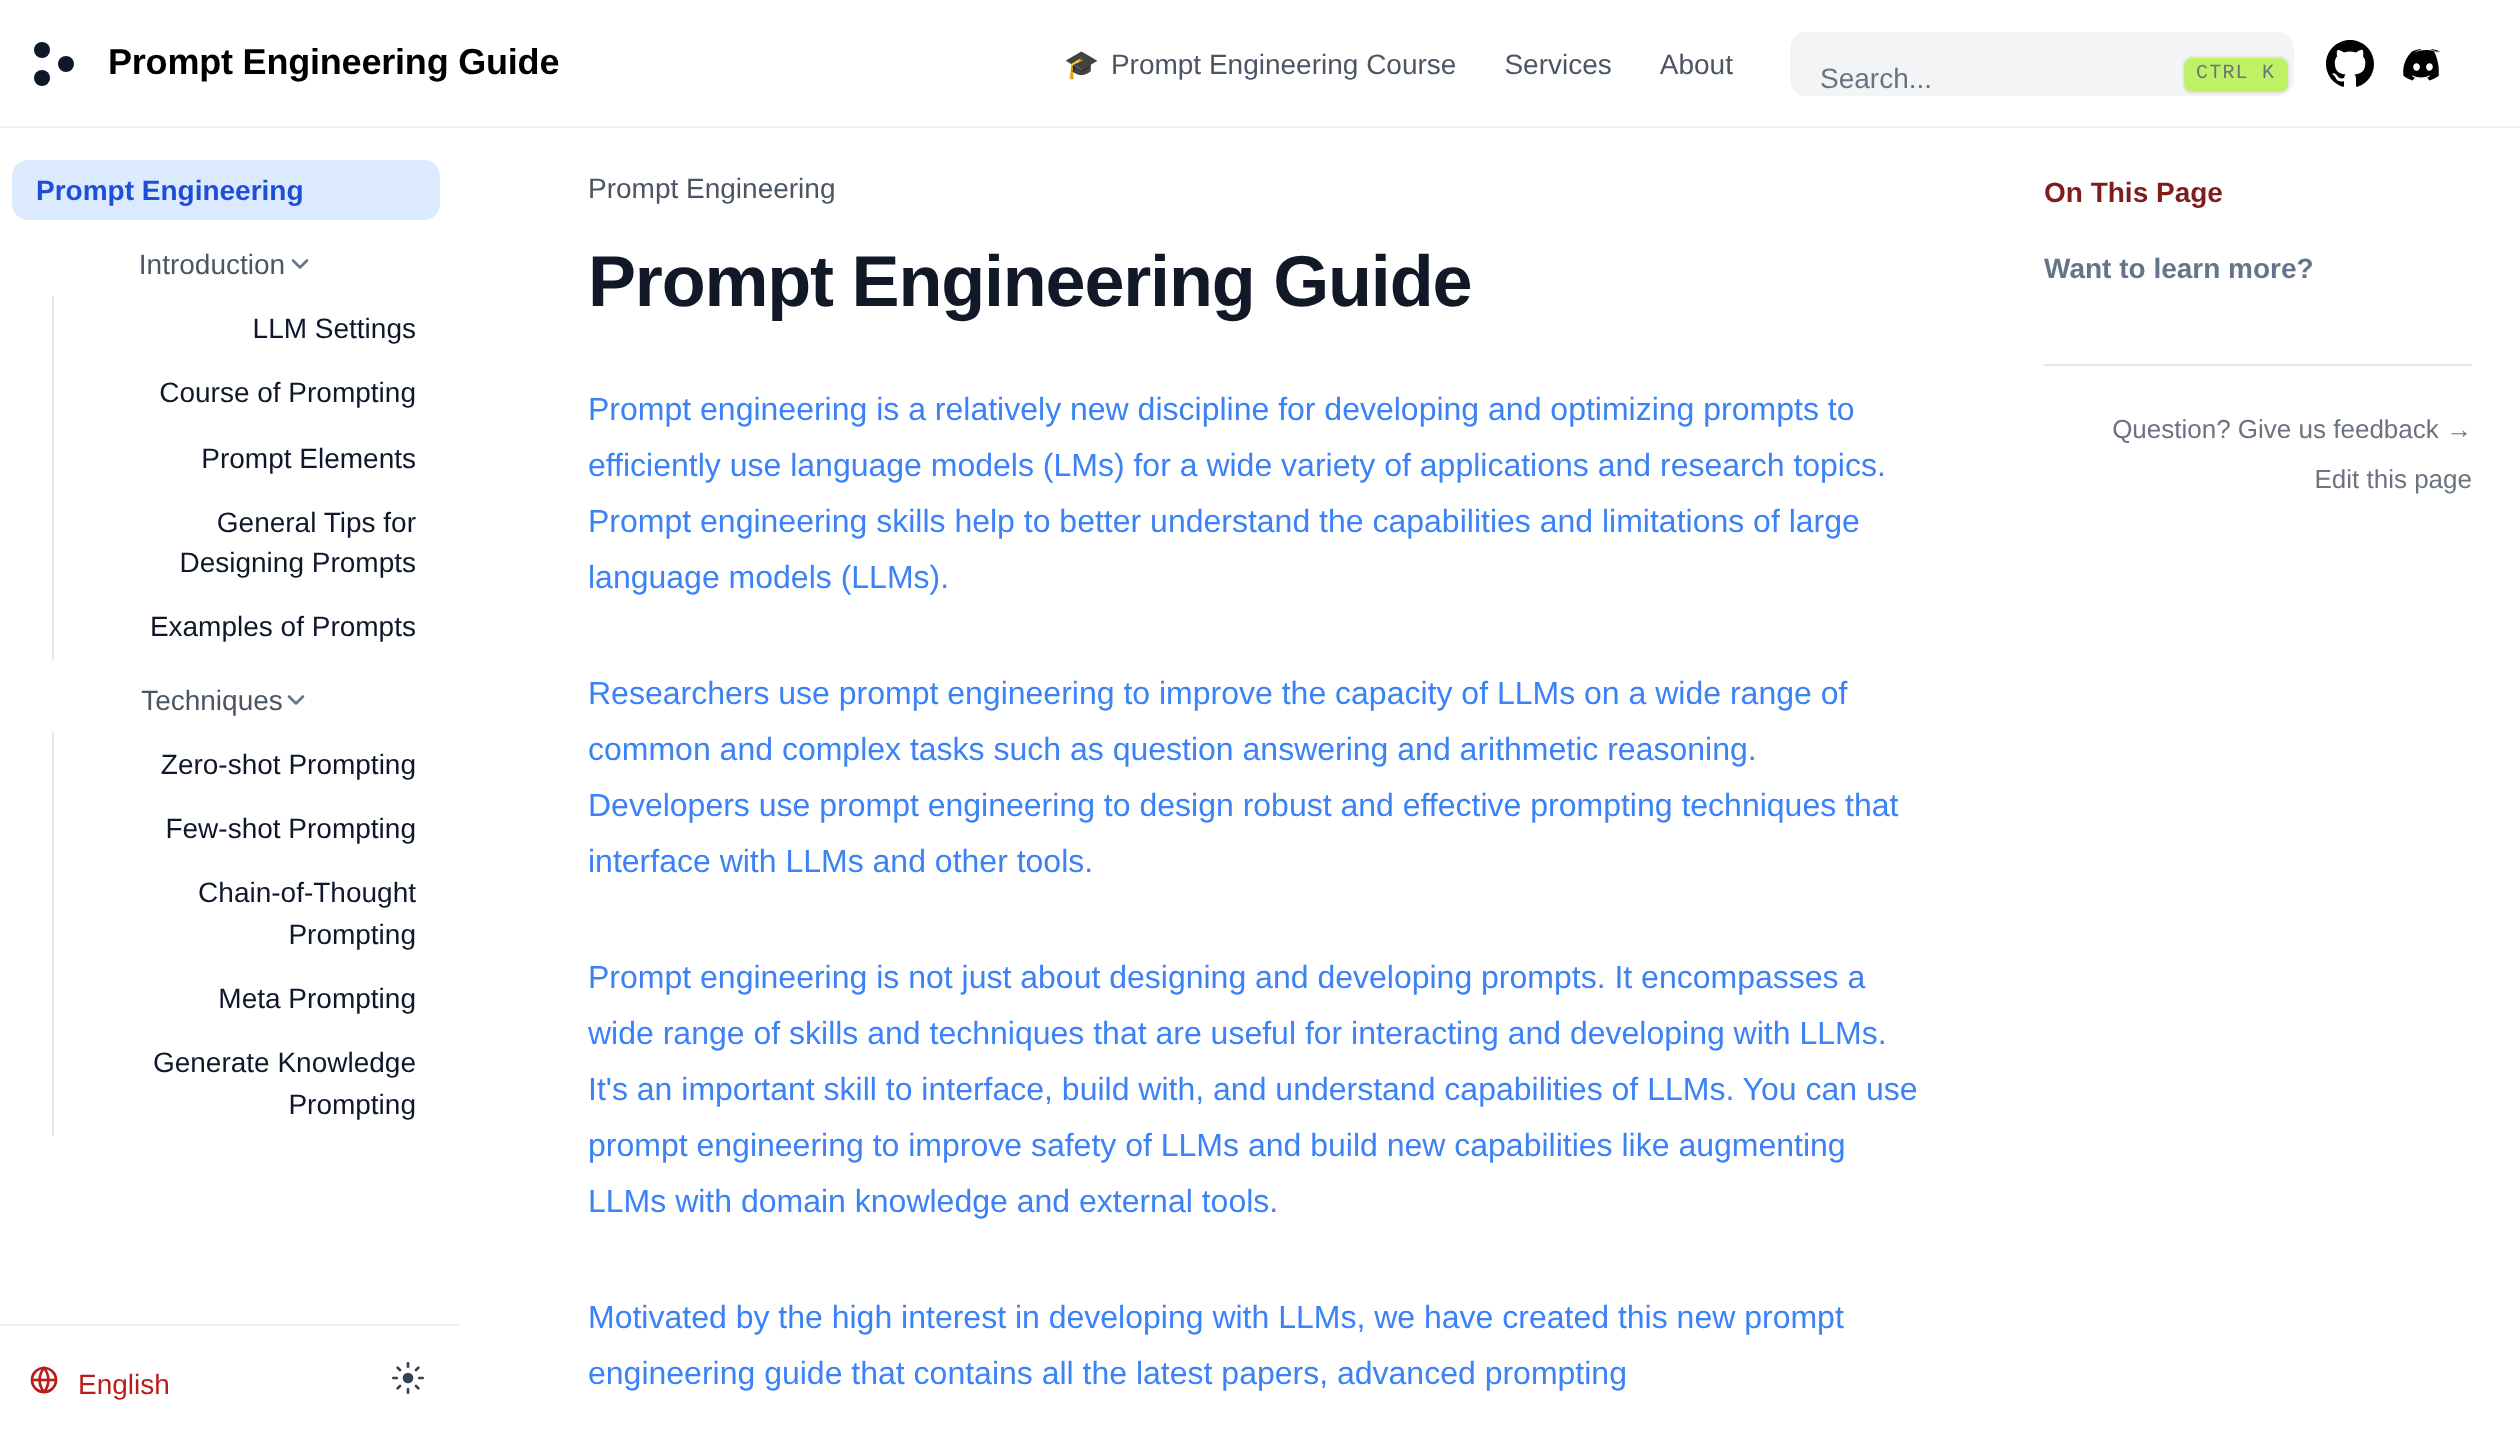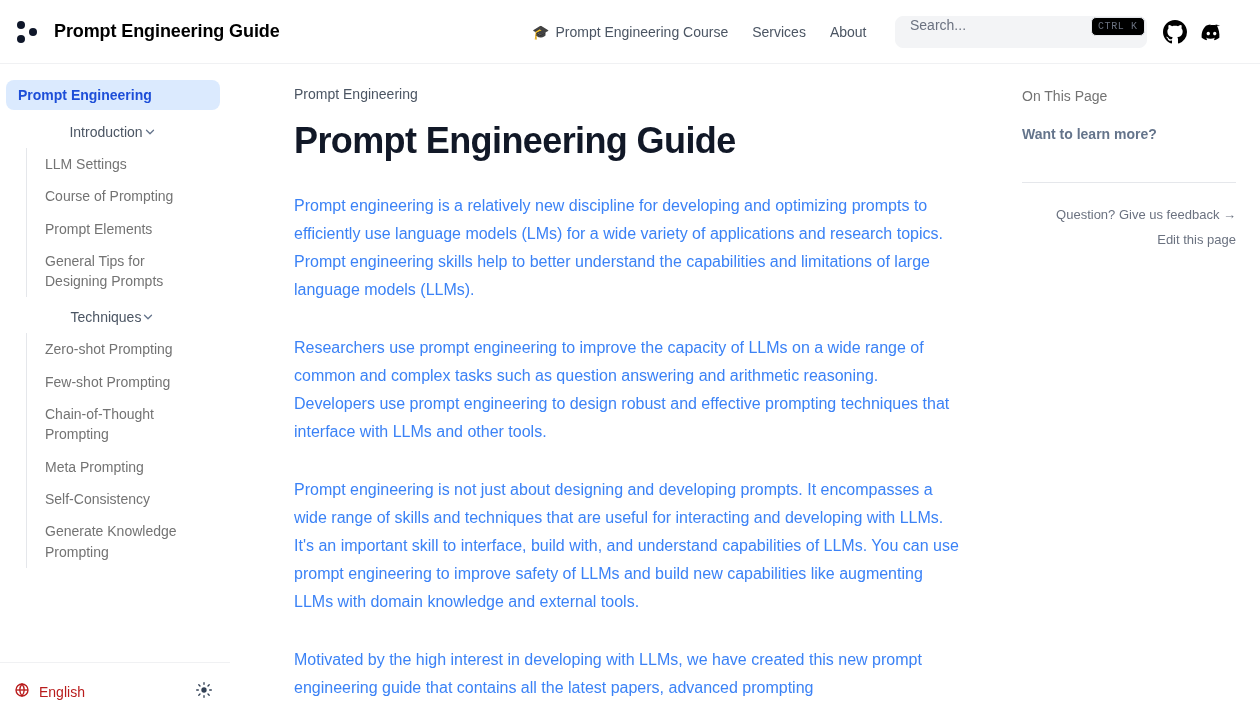--- a/index.html
+++ b/index.html
@@ -74,40 +74,40 @@
     width: 252px;
     height: 32px;
   }
   .search-box {
     width: 100%;
     height: 100%;
     background: #f3f4f6;
     border: 1px solid #f3f4f6;
     border-radius: 8px;
     display: flex;
-    align-items: flex-start;
+    align-items: flex-end;
     padding: 0 8px 0 14px;
     cursor: text;
   }
   .search-input {
     flex: 1;
     border: none;
     outline: none;
     background: transparent;
     font-family: "Liberation Sans", sans-serif;
     font-size: 14px;
     color: #374151;
   }
   .search-input::placeholder { color: #6b7280; }
   .kbd {
     font-family: "Liberation Mono", monospace;
     font-size: 10px;
     letter-spacing: 0.6px;
     color: #6b7280;
-    background: #000000;
+    background: #bef264;
     border: 1px solid #e5e7eb;
     border-radius: 5px;
     padding: 3px 6px;
     white-space: nowrap;
   }
 
   .social {
     position: absolute;
     left: 1163px;
     top: 0;
@@ -160,26 +160,27 @@
   }
   .chev { display: flex; color: #64748b; }
   .group-items {
     margin-left: 20px;
     padding-left: 0;
     border-left: 1px solid #e5e7eb;
   }
   .nav-sub {
     display: block;
     font-size: 14px;
-    color: #737373;
+    color: #0f172a;
     line-height: 1.45;
     padding: 6px 12px 6px 18px;
     border-radius: 8px;
     text-decoration: none;
     cursor: pointer;
+    text-align: right;
   }
   .sidebar-footer {
     height: 58px;
     border-top: 1px solid #f0f1f3;
     display: flex;
     align-items: center;
     justify-content: space-between;
     padding: 0 18px 0 14px;
   }
   .locale {
@@ -215,22 +216,22 @@
   }
 
   
   .toc {
     width: 248px;
     flex: none;
     padding: 24px 24px 0 10px;
   }
   .toc-title {
     font-size: 14px;
-    font-weight: normal;
-    color: #737373;
+    font-weight: bold;
+    color: #7f1d1d;
     margin-bottom: 22px;
   }
   .toc-link {
     display: block;
     font-size: 14px;
     font-weight: bold;
     color: #64748b;
     text-decoration: none;
     cursor: pointer;
   }
@@ -304,36 +305,36 @@
           <svg width="14" height="14" viewBox="0 0 24 24" fill="none" stroke="currentColor" stroke-width="2.2" stroke-linecap="round" stroke-linejoin="round">
               <polyline points="6 9 12 15 18 9"></polyline>
             </svg>
         </span>
       </div>
       <div class="group-items">
         <a class="nav-sub">LLM Settings</a>
         <a class="nav-sub">Course of Prompting</a>
         <a class="nav-sub">Prompt Elements</a>
         <a class="nav-sub">General Tips for Designing Prompts</a>
+        <a class="nav-sub">Examples of Prompts</a>
       </div>
 
       <div class="group-head">
         <span>Techniques</span>
         <span class="chev">
           <svg width="14" height="14" viewBox="0 0 24 24" fill="none" stroke="currentColor" stroke-width="2.2" stroke-linecap="round" stroke-linejoin="round">
               <polyline points="6 9 12 15 18 9"></polyline>
             </svg>
         </span>
       </div>
       <div class="group-items">
         <a class="nav-sub">Zero-shot Prompting</a>
         <a class="nav-sub">Few-shot Prompting</a>
         <a class="nav-sub">Chain-of-Thought Prompting</a>
         <a class="nav-sub">Meta Prompting</a>
-        <a class="nav-sub">Self-Consistency</a>
         <a class="nav-sub">Generate Knowledge Prompting</a>
       </div>
     </div>
 
     <div class="sidebar-footer">
       <div class="locale">
         <span>
           <svg width="16" height="16" viewBox="0 0 24 24" fill="none" stroke="currentColor" stroke-width="2">
               <circle cx="12" cy="12" r="9"></circle>
               <line x1="3" y1="12" x2="21" y2="12"></line>

